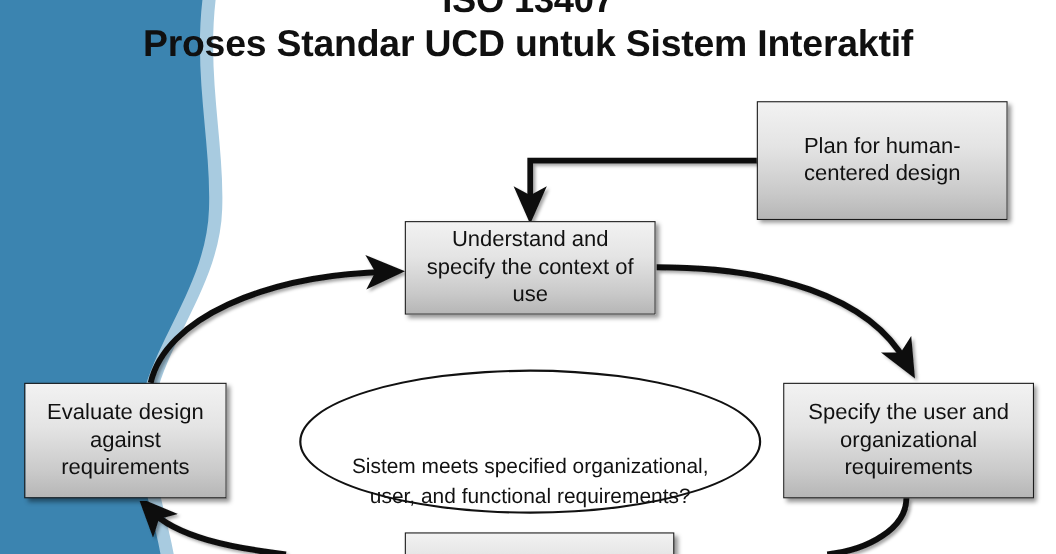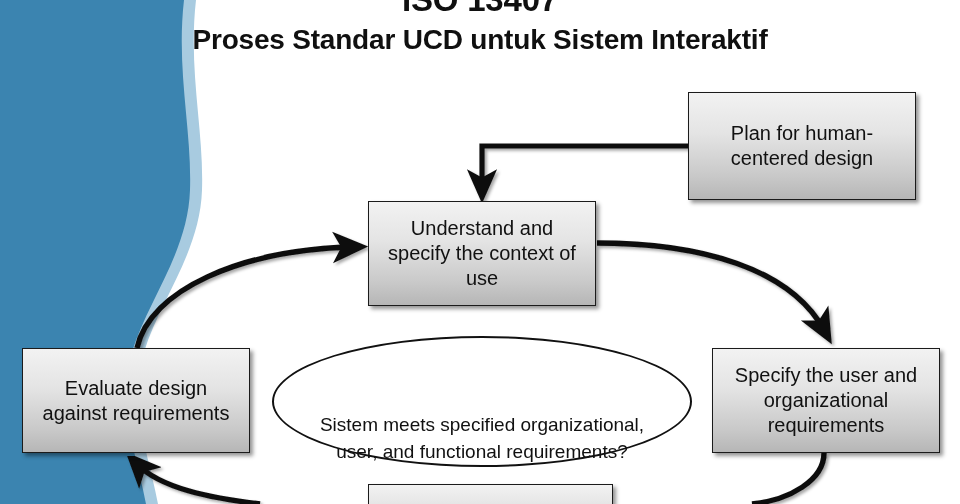--- a/index.html
+++ b/index.html
@@ -38,21 +38,21 @@
   .title-line {
     font-family: "Liberation Sans", sans-serif;
     font-weight: bold;
     font-size: 34px;
     line-height: 40px;
     color: #101010;
     letter-spacing: -0.2px;
     white-space: nowrap;
   }
   #title-line-1 { font-size: 33px; }
-  #title-line-2 { font-size: 28px; text-align: center; }
+  #title-line-2 { font-size: 34px; text-align: center; }
 
   
   #connectors {
     position: absolute;
     left: 0;
     top: 0;
     width: 960px;
     height: 504px;
     z-index: 3;
     pointer-events: none;
@@ -73,22 +73,22 @@
   }
   .proc-box .box-label {
     font-family: Liberation Sans, sans-serif;
     font-size: 20px;
     line-height: 25px;
     color: #111111;
     padding: 0 8px;
   }
 
   #box-plan      { left: 688px; top: 92px;  width: 228px; height: 108px; }
-  #box-context   { left: 368px; top: 201px; width: 228px; height: 105px; }
-  #box-evaluate  { left: 22px;  top: 348px; width: 228px; height: 105px; }
+  #box-context   { left: 368px; top: 201px; width: 228px; height: 85px; }
+  #box-evaluate  { left: 22px;  top: 348px; width: 184px; height: 105px; }
   #box-specify   { left: 712px; top: 348px; width: 228px; height: 105px; justify-content: flex-end; }
   #box-bottom    { left: 368px; top: 484px; width: 245px; height: 60px; }
 
   #box-bottom .box-label { font-size: 19px; }
 
   
   #decision-ellipse {
     position: absolute;
     left: 272px;
     top: 336px;

